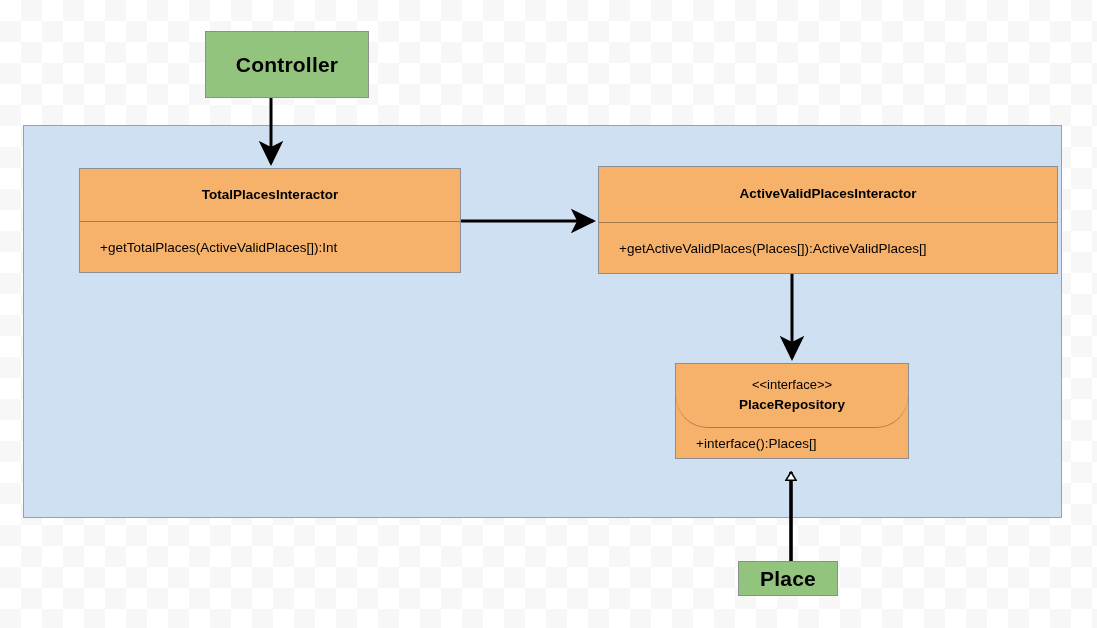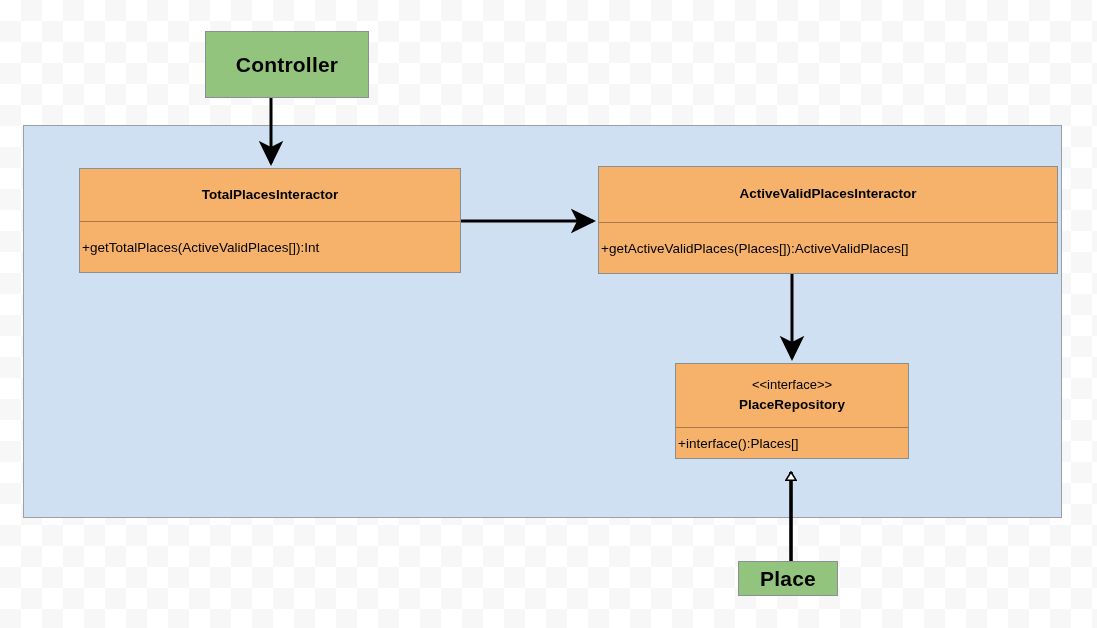--- a/index.html
+++ b/index.html
@@ -89,21 +89,21 @@
     font-weight: bold;
     color: #000000;
     line-height: 1.5;
     text-align: center;
   }
   .class-members {
     flex: 1 1 auto;
     display: flex;
     align-items: center;
     box-sizing: border-box;
-    padding: 0 6px 0 2px;
+    padding: 0 6px 0 20px;
   }
   .member-line {
     font-size: 13.5px;
     font-weight: normal;
     color: #000000;
     white-space: nowrap;
   }
 </style>
 </head>
 <body>
@@ -128,21 +128,21 @@
   <div class="class-box" style="left:598px; top:166px; width:460px; height:108px;">
     <div class="class-header" style="height:56px;">
       <span class="class-name">ActiveValidPlacesInteractor</span>
     </div>
     <div class="class-members">
       <span class="member-line">+getActiveValidPlaces(Places[]):ActiveValidPlaces[]</span>
     </div>
   </div>
 
   <div class="class-box" style="left:675px; top:363px; width:234px; height:96px;">
-    <div class="class-header" style="height:64px;">
+    <div class="class-header" style="height:64px;border-radius:32px;">
       <span class="class-stereotype">&lt;&lt;interface&gt;&gt;</span>
       <span class="class-name">PlaceRepository</span>
     </div>
     <div class="class-members">
       <span class="member-line">+interface():Places[]</span>
     </div>
   </div>
 
   <div class="actor-box" style="left:738px; top:561px; width:100px; height:35px;">
     <span>Place</span>

